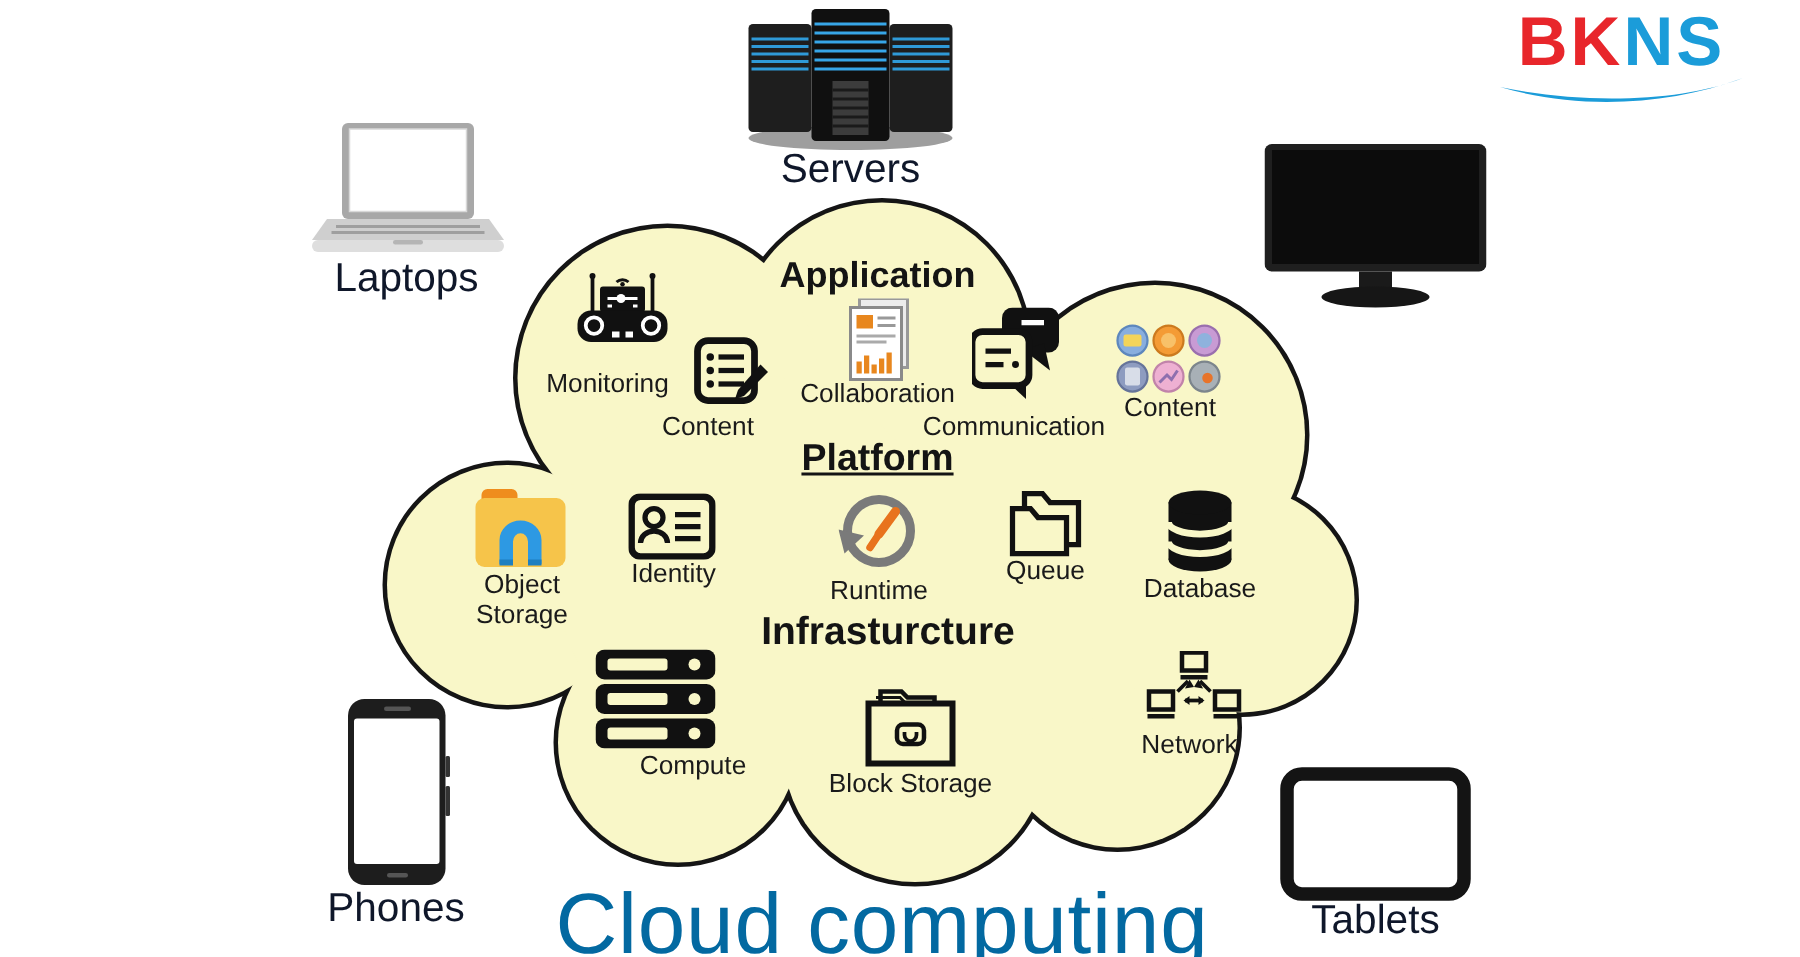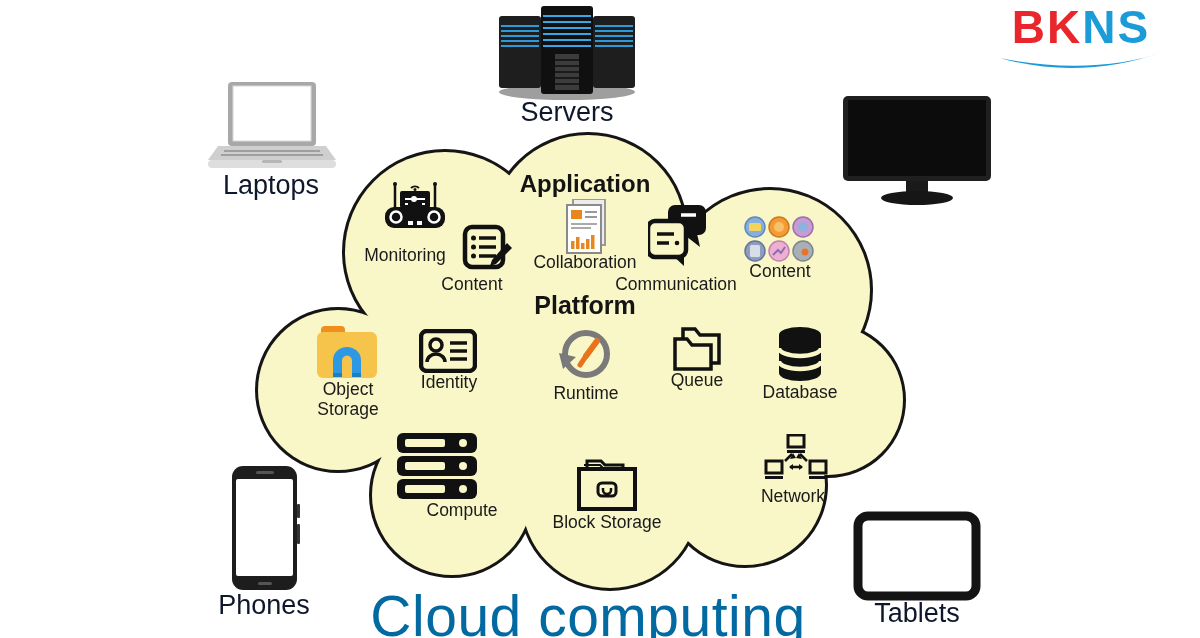--- a/index.html
+++ b/index.html
@@ -126,21 +126,22 @@
     <rect x="65" y="58" width="3" height="20" rx="1" fill="#333"></rect>
   </svg>
   <div class="dev-label" style="left:264px;top:590px;">Phones</div>
 
   <svg class="icon" style="left:853px;top:511px;" width="128" height="90" viewBox="0 0 128 90">
     <rect x="5" y="5" width="118" height="80" rx="10" fill="#ffffff" stroke="#141414" stroke-width="9"></rect>
   </svg>
   <div class="dev-label" style="left:917px;top:598px;">Tablets</div>
 
   <div class="heading h-app" style="left:585px;top:170px;">Application</div>
-  <div class="heading h-plat" style="left:585px;top:291px;">Platform</div>
+  <div class="heading h-plat" style="left:585px;top:291px;text-decoration:underline;">Platform</div>
+  <div class="heading h-infra" style="left:592px;top:405px;">Infrasturcture</div>
 
   <svg class="icon" style="left:383px;top:182px;" width="64" height="58" viewBox="0 0 64 58">
     <line x1="12" y1="2" x2="12" y2="26" stroke="#111" stroke-width="2.5"></line>
     <line x1="52" y1="2" x2="52" y2="26" stroke="#111" stroke-width="2.5"></line>
     <circle cx="12" cy="2" r="2" fill="#111"></circle>
       <circle cx="52" cy="2" r="2" fill="#111"></circle>
     <path d="M28,6 a6,6 0 0 1 8,0" stroke="#111" stroke-width="2" fill="none"></path>
     <circle cx="32" cy="7.5" r="1.5" fill="#111"></circle>
     <rect x="17" y="9" width="30" height="17" rx="2" fill="#111"></rect>
     <line x1="22" y1="17" x2="42" y2="17" stroke="#fff" stroke-width="2"></line>

